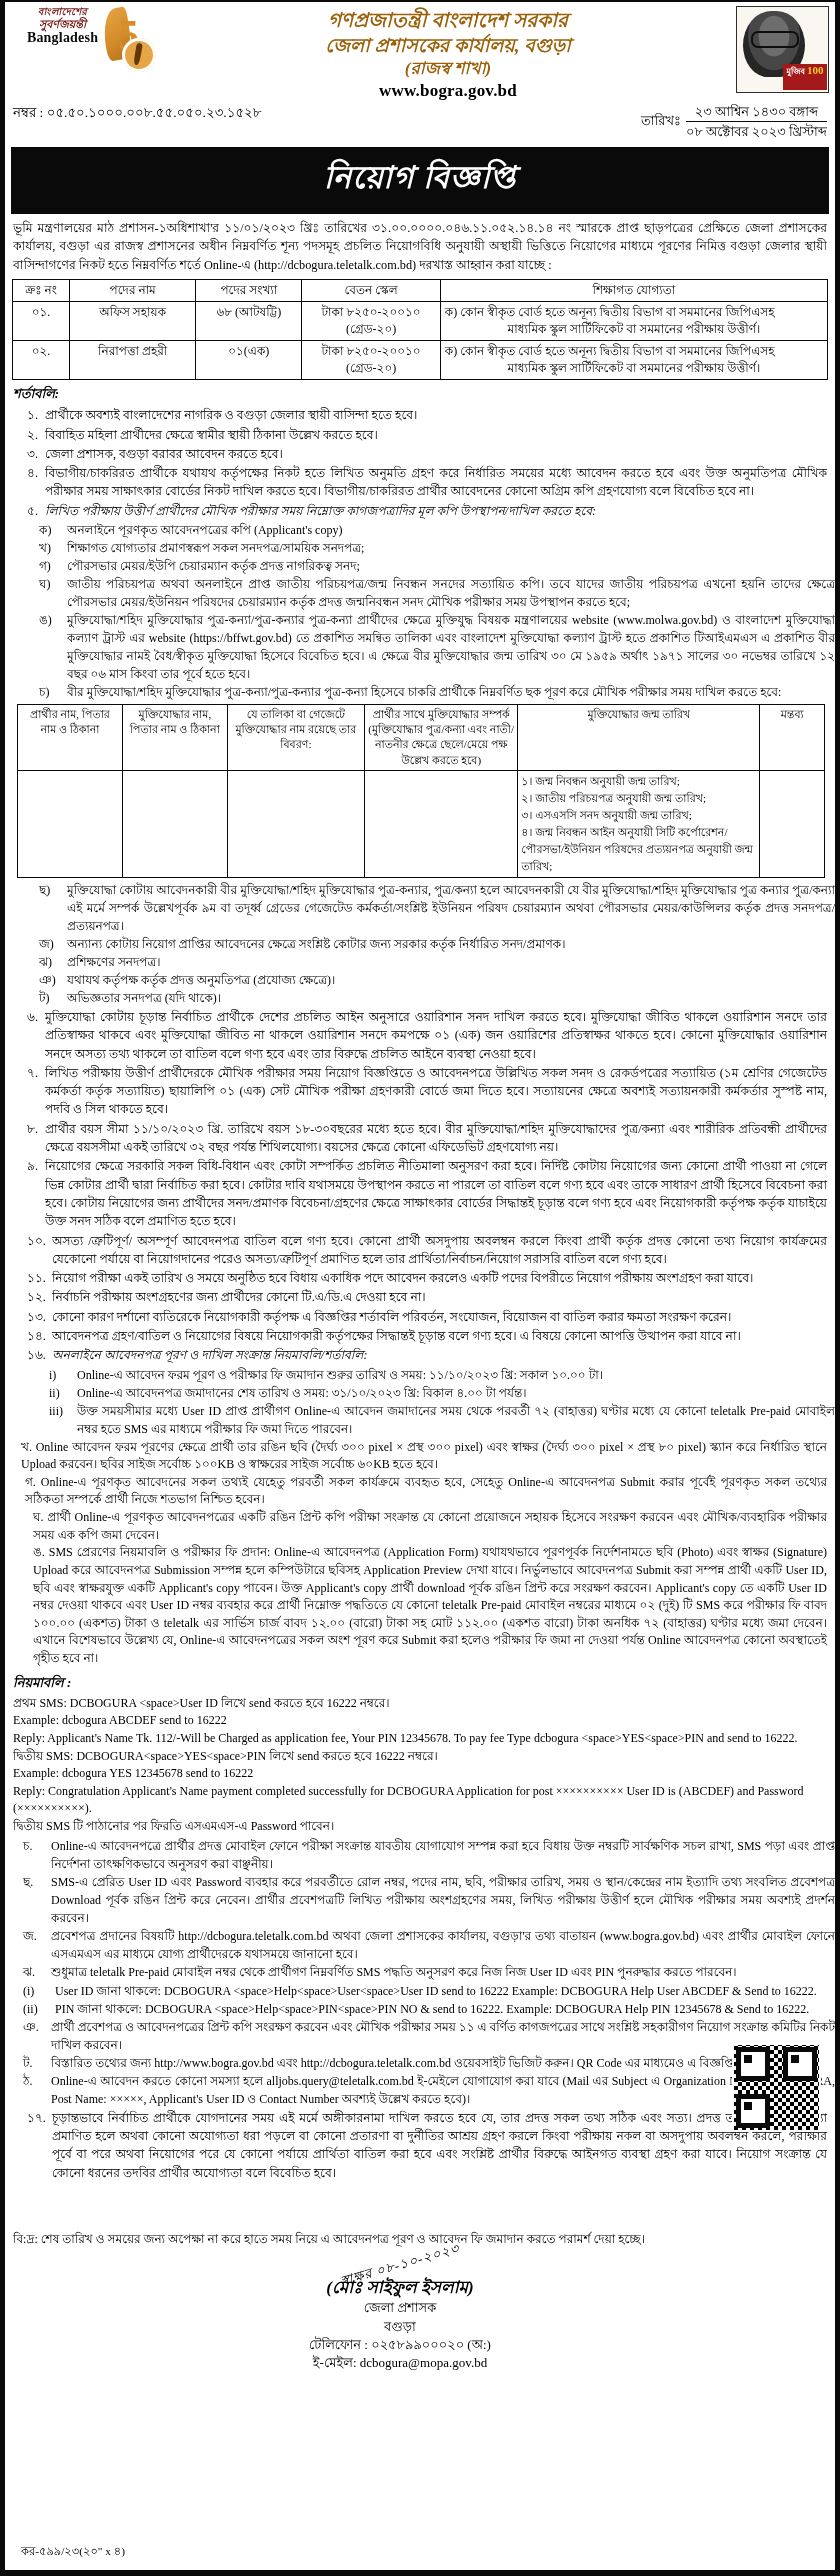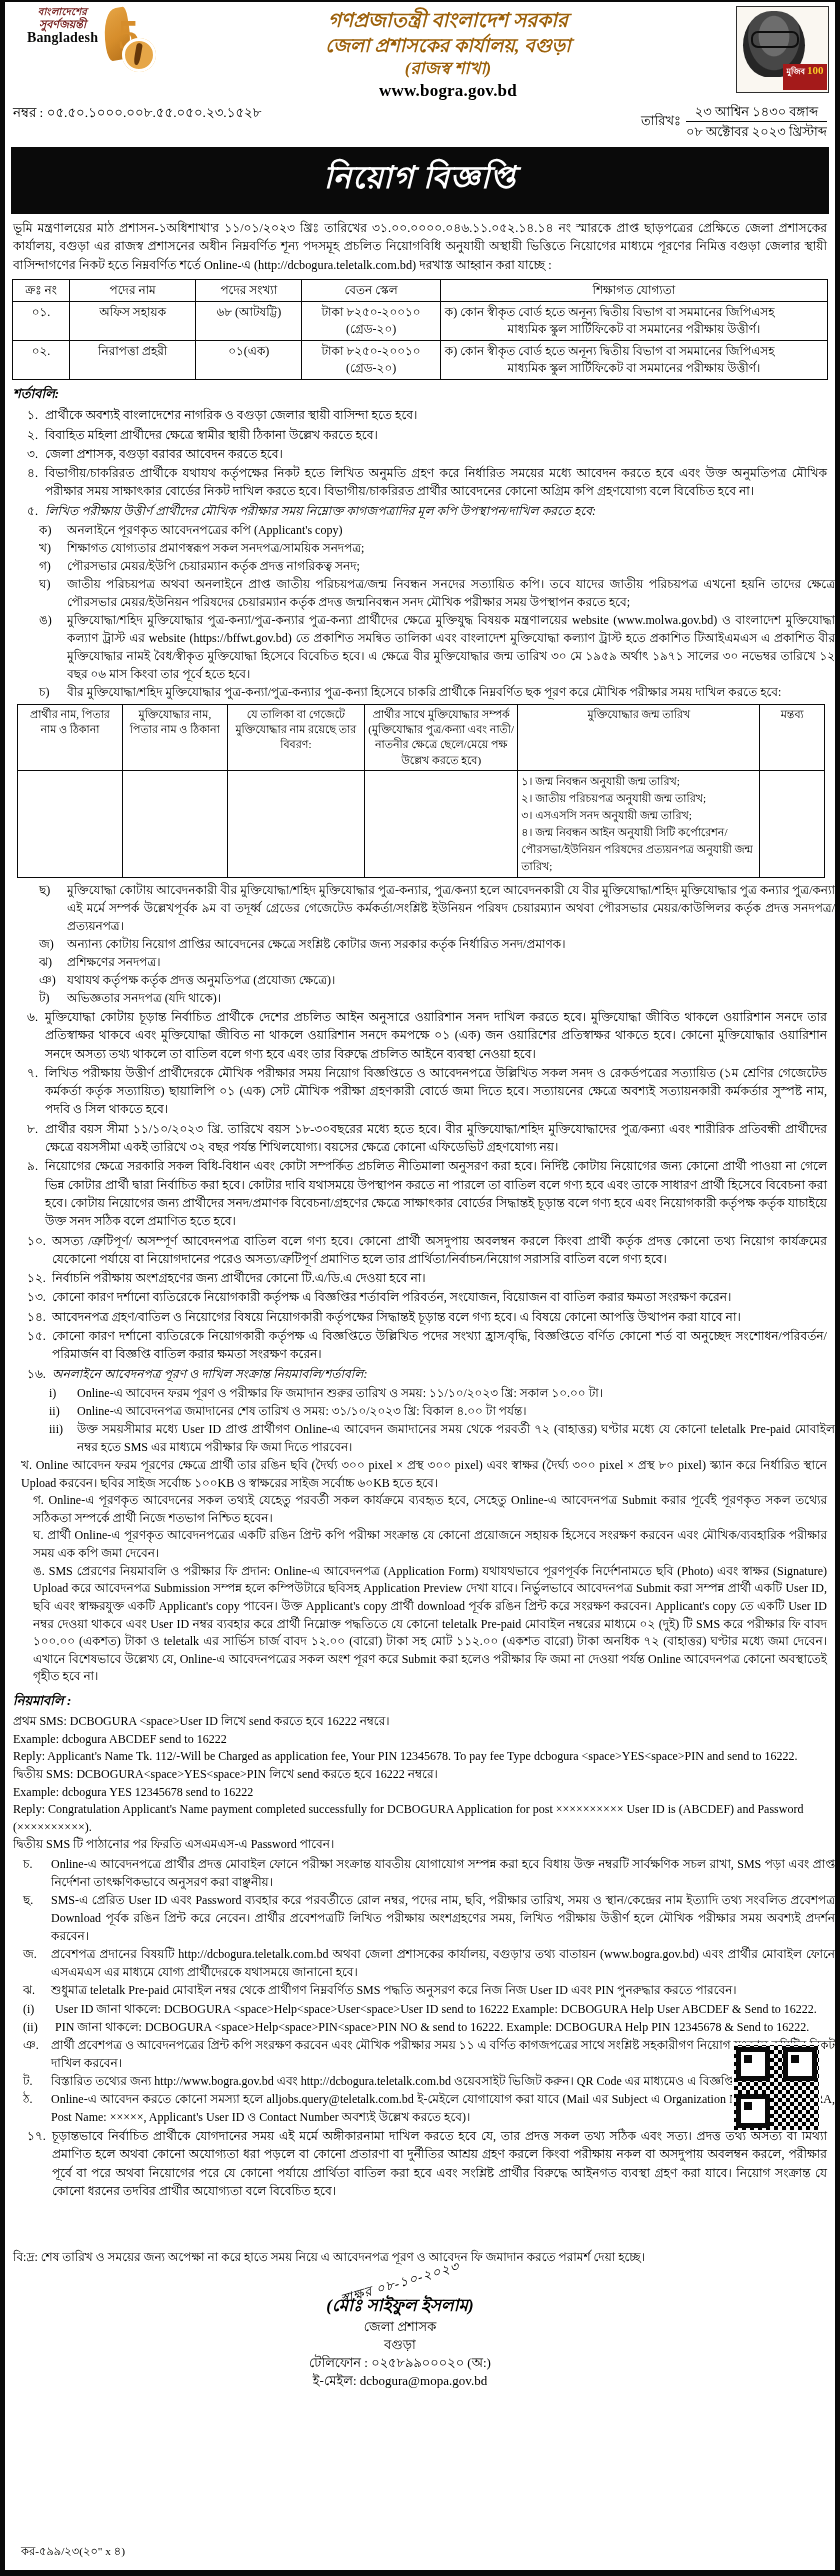--- a/index.html
+++ b/index.html
@@ -325,57 +325,57 @@
       </li>
     <li>
         <span class="mk">৯.</span>
         <span class="tx">নিয়োগের ক্ষেত্রে সরকারি সকল বিধি-বিধান এবং কোটা সম্পর্কিত প্রচলিত নীতিমালা অনুসরণ করা হবে। নির্দিষ্ট কোটায় নিয়োগের জন্য কোনো প্রার্থী পাওয়া না গেলে ভিন্ন কোটার প্রার্থী দ্বারা নির্বাচিত করা হবে। কোটার দাবি যথাসময়ে উপস্থাপন করতে না পারলে তা বাতিল বলে গণ্য হবে এবং তাকে সাধারণ প্রার্থী হিসেবে বিবেচনা করা হবে। কোটায় নিয়োগের জন্য প্রার্থীদের সনদ/প্রমাণক বিবেচনা/গ্রহণের ক্ষেত্রে সাক্ষাৎকার বোর্ডের সিদ্ধান্তই চূড়ান্ত বলে গণ্য হবে এবং নিয়োগকারী কর্তৃপক্ষ কর্তৃক যাচাইয়ে উক্ত সনদ সঠিক বলে প্রমাণিত হতে হবে।</span>
       </li>
     <li>
         <span class="mk">১০.</span>
         <span class="tx">অসত্য /ত্রুটিপূর্ণ/ অসম্পূর্ণ আবেদনপত্র বাতিল বলে গণ্য হবে। কোনো প্রার্থী অসদুপায় অবলম্বন করলে কিংবা প্রার্থী কর্তৃক প্রদত্ত কোনো তথ্য নিয়োগ কার্যক্রমের যেকোনো পর্যায়ে বা নিয়োগদানের পরেও অসত্য/ত্রুটিপূর্ণ প্রমাণিত হলে তার প্রার্থিতা/নির্বাচন/নিয়োগ সরাসরি বাতিল বলে গণ্য হবে।</span>
       </li>
     <li>
+        <span class="mk">১১.</span>
+        <span class="tx">নিয়োগ পরীক্ষা একই তারিখ ও সময়ে অনুষ্ঠিত হবে বিধায় একাধিক পদে আবেদন করলেও একটি পদের বিপরীতে নিয়োগ পরীক্ষায় অংশগ্রহণ করা যাবে।</span>
+      </li>
+    <li>
         <span class="mk">১২.</span>
         <span class="tx">নির্বাচনি পরীক্ষায় অংশগ্রহণের জন্য প্রার্থীদের কোনো টি.এ/ডি.এ দেওয়া হবে না।</span>
       </li>
     <li>
         <span class="mk">১৩.</span>
         <span class="tx">কোনো কারণ দর্শানো ব্যতিরেকে নিয়োগকারী কর্তৃপক্ষ এ বিজ্ঞপ্তির শর্তাবলি পরিবর্তন, সংযোজন, বিয়োজন বা বাতিল করার ক্ষমতা সংরক্ষণ করেন।</span>
       </li>
     <li>
         <span class="mk">১৪.</span>
         <span class="tx">আবেদনপত্র গ্রহণ/বাতিল ও নিয়োগের বিষয়ে নিয়োগকারী কর্তৃপক্ষের সিদ্ধান্তই চূড়ান্ত বলে গণ্য হবে। এ বিষয়ে কোনো আপত্তি উত্থাপন করা যাবে না।</span>
       </li>
     <li>
-        <span class="mk">১৫.</span>
-        <span class="tx">কোনো কারণ দর্শানো ব্যতিরেকে নিয়োগকারী কর্তৃপক্ষ এ বিজ্ঞপ্তিতে উল্লিখিত পদের সংখ্যা হ্রাস/বৃদ্ধি, বিজ্ঞপ্তিতে বর্ণিত কোনো শর্ত বা অনুচ্ছেদ সংশোধন/পরিবর্তন/পরিমার্জন বা বিজ্ঞপ্তি বাতিল করার ক্ষমতা সংরক্ষণ করেন।</span>
-      </li>
-    <li>
         <span class="mk">১৬.</span>
         <span class="tx it">অনলাইনে আবেদনপত্র পূরণ ও দাখিল সংক্রান্ত নিয়মাবলি/শর্তাবলি:</span>
       </li>
   </ol>
 
   <ul class="sub" style="padding-left:44px">
     <li>
         <span class="mk">i)</span>
         <span class="tx">Online-এ আবেদন ফরম পূরণ ও পরীক্ষার ফি জমাদান শুরুর তারিখ ও সময়: ১১/১০/২০২৩ খ্রি: সকাল ১০.০০ টা।</span>
       </li>
     <li>
         <span class="mk">ii)</span>
         <span class="tx">Online-এ আবেদনপত্র জমাদানের শেষ তারিখ ও সময়: ৩১/১০/২০২৩ খ্রি: বিকাল ৪.০০ টা পর্যন্ত।</span>
       </li>
     <li>
         <span class="mk">iii)</span>
         <span class="tx">উক্ত সময়সীমার মধ্যে User ID প্রাপ্ত প্রার্থীগণ Online-এ আবেদন জমাদানের সময় থেকে পরবর্তী ৭২ (বাহাত্তর) ঘণ্টার মধ্যে যে কোনো teletalk Pre-paid মোবাইল নম্বর হতে SMS এর মাধ্যমে পরীক্ষার ফি জমা দিতে পারবেন।</span>
       </li>
   </ul>
   <div class="plain just" style="padding-left:16px">খ. Online আবেদন ফরম পূরণের ক্ষেত্রে প্রার্থী তার রঙিন ছবি (দৈর্ঘ্য ৩০০ pixel × প্রস্থ ৩০০ pixel) এবং স্বাক্ষর (দৈর্ঘ্য ৩০০ pixel × প্রস্থ ৮০ pixel) স্ক্যান করে নির্ধারিত স্থানে Upload করবেন। ছবির সাইজ সর্বোচ্চ ১০০KB ও স্বাক্ষরের সাইজ সর্বোচ্চ ৬০KB হতে হবে।</div>
-  <div class="plain just" style="padding-left:28px">গ. Online-এ পূরণকৃত আবেদনের সকল তথ্যই যেহেতু পরবর্তী সকল কার্যক্রমে ব্যবহৃত হবে, সেহেতু Online-এ আবেদনপত্র Submit করার পূর্বেই পূরণকৃত সকল তথ্যের সঠিকতা সম্পর্কে প্রার্থী নিজে শতভাগ নিশ্চিত হবেন।</div>
+  <div class="plain just" style="padding-left:20px">গ. Online-এ পূরণকৃত আবেদনের সকল তথ্যই যেহেতু পরবর্তী সকল কার্যক্রমে ব্যবহৃত হবে, সেহেতু Online-এ আবেদনপত্র Submit করার পূর্বেই পূরণকৃত সকল তথ্যের সঠিকতা সম্পর্কে প্রার্থী নিজে শতভাগ নিশ্চিত হবেন।</div>
   <div class="plain just" style="padding-left:28px">ঘ. প্রার্থী Online-এ পূরণকৃত আবেদনপত্রের একটি রঙিন প্রিন্ট কপি পরীক্ষা সংক্রান্ত যে কোনো প্রয়োজনে সহায়ক হিসেবে সংরক্ষণ করবেন এবং মৌখিক/ব্যবহারিক পরীক্ষার সময় এক কপি জমা দেবেন।</div>
   <div class="plain just" style="padding-left:28px">ঙ. SMS প্রেরণের নিয়মাবলি ও পরীক্ষার ফি প্রদান: Online-এ আবেদনপত্র (Application Form) যথাযথভাবে পূরণপূর্বক নির্দেশনামতে ছবি (Photo) এবং স্বাক্ষর (Signature) Upload করে আবেদনপত্র Submission সম্পন্ন হলে কম্পিউটারে ছবিসহ Application Preview দেখা যাবে। নির্ভুলভাবে আবেদনপত্র Submit করা সম্পন্ন প্রার্থী একটি User ID, ছবি এবং স্বাক্ষরযুক্ত একটি Applicant's copy পাবেন। উক্ত Applicant's copy প্রার্থী download পূর্বক রঙিন প্রিন্ট করে সংরক্ষণ করবেন। Applicant's copy তে একটি User ID নম্বর দেওয়া থাকবে এবং User ID নম্বর ব্যবহার করে প্রার্থী নিম্নোক্ত পদ্ধতিতে যে কোনো teletalk Pre-paid মোবাইল নম্বরের মাধ্যমে ০২ (দুই) টি SMS করে পরীক্ষার ফি বাবদ ১০০.০০ (একশত) টাকা ও teletalk এর সার্ভিস চার্জ বাবদ ১২.০০ (বারো) টাকা সহ মোট ১১২.০০ (একশত বারো) টাকা অনধিক ৭২ (বাহাত্তর) ঘণ্টার মধ্যে জমা দেবেন। এখানে বিশেষভাবে উল্লেখ্য যে, Online-এ আবেদনপত্রের সকল অংশ পূরণ করে Submit করা হলেও পরীক্ষার ফি জমা না দেওয়া পর্যন্ত Online আবেদনপত্র কোনো অবস্থাতেই গৃহীত হবে না।</div>
 
   <div class="niyom-head">নিয়মাবলি :</div>
   <div class="plain">
     <div>প্রথম SMS: DCBOGURA &lt;space&gt;User ID লিখে send করতে হবে 16222 নম্বরে।</div>
     <div>Example: dcbogura ABCDEF send to 16222</div>
     <div class="just">Reply: Applicant's Name Tk. 112/-Will be Charged as application fee, Your PIN 12345678. To pay fee Type dcbogura &lt;space&gt;YES&lt;space&gt;PIN and send to 16222.</div>
     <div>দ্বিতীয় SMS: DCBOGURA&lt;space&gt;YES&lt;space&gt;PIN লিখে send করতে হবে 16222 নম্বরে।</div>
     <div>Example: dcbogura YES 12345678 send to 16222</div>

